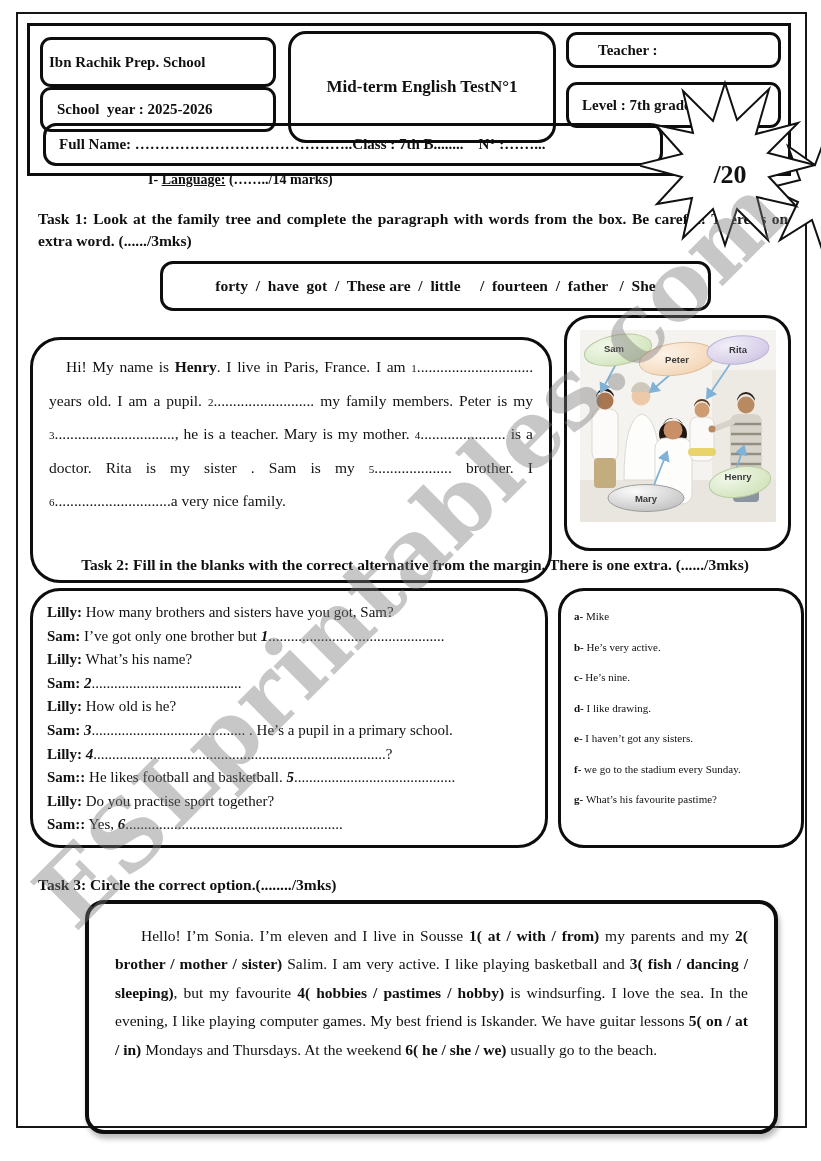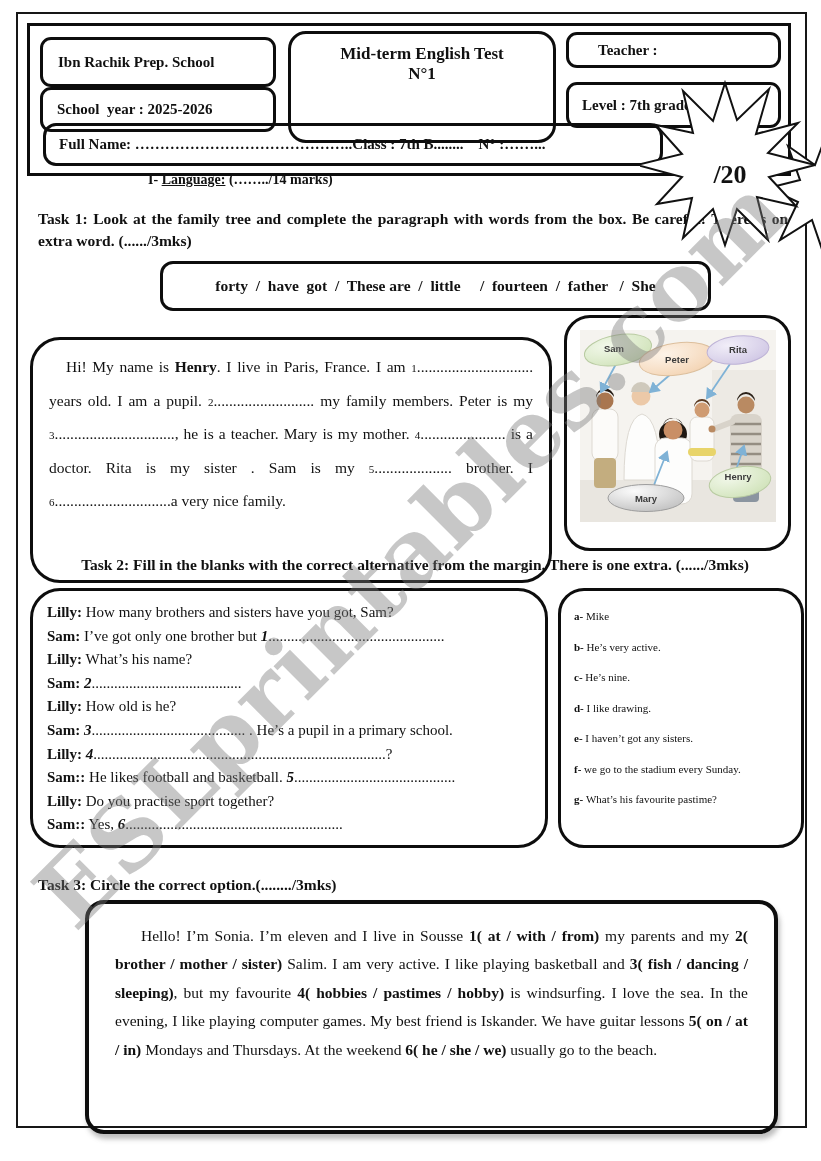--- a/index.html
+++ b/index.html
@@ -12,24 +12,24 @@
   .sm{font-size:11px}
   .pre{white-space:pre}
 
   
   .page-border{left:16px;top:12px;width:787px;height:1112px;border:2px solid #161616}
 
   
   .hdr-box{left:27px;top:23px;width:758px;height:147px;border:3px solid #0d0d0d;background:transparent}
   .rbox{position:absolute;border:3px solid #0d0d0d;border-radius:11px;display:flex;align-items:center;
         font-weight:bold;font-size:15px;box-sizing:border-box;background:transparent}
-  .box-school-name{left:10px;top:11px;width:236px;height:50px;padding-left:15px}
+  .box-school-name{left:10px;top:11px;width:236px;height:50px;padding-left:6px}
   .box-school-year{left:10px;top:61px;width:236px;height:45px;padding-left:14px}
   .box-title{left:258px;top:5px;width:268px;height:112px;border-radius:18px;
-             flex-direction:column;justify-content:flex-start;font-size:17px;padding:10px 0}
+             flex-direction:row;justify-content:center;font-size:17px;padding:10px 0}
   .box-teacher{left:536px;top:6px;width:215px;height:36px;padding-left:29px}
   .box-level{left:536px;top:56px;width:215px;height:46px;padding-left:13px}
   .box-fullname{left:13px;top:97px;width:620px;height:43px;border-radius:13px;padding-left:13px;border-width:3px}
 
   .section-line{left:148px;top:172px;font-size:14px}
 
   
   .t1-heading{left:38px;top:208px;width:757px;font-weight:bold;font-size:15.5px;line-height:22px;text-align:justify}
   .word-box{left:160px;top:261px;width:545px;height:44px;border:3px solid #0d0d0d;border-radius:13px;
             display:flex;align-items:center;justify-content:center;font-weight:bold;font-size:15.5px}

